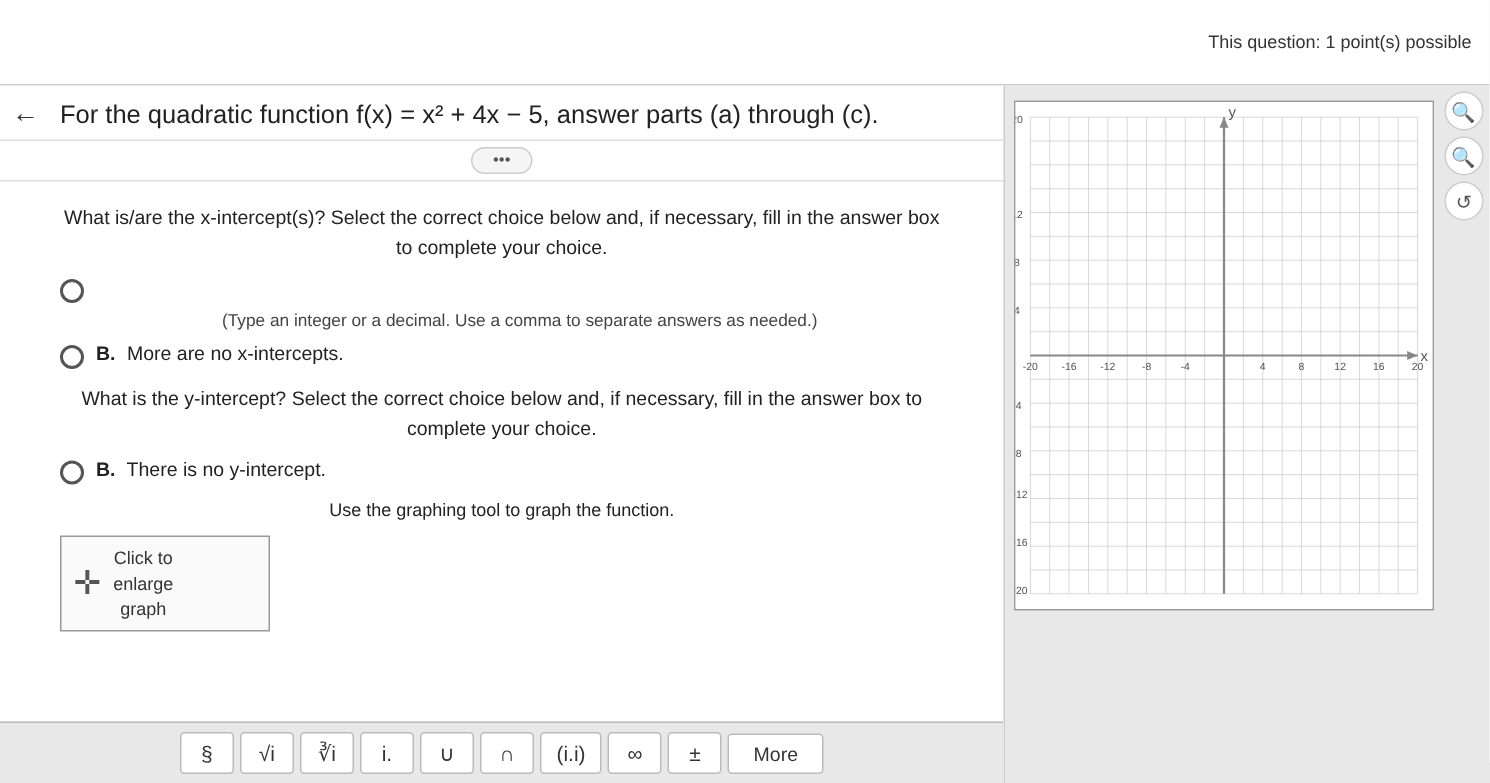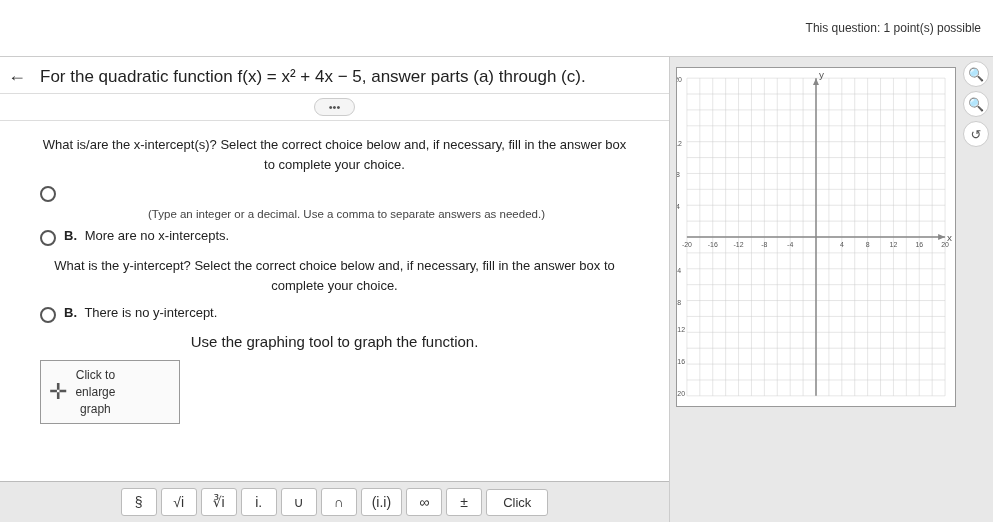--- a/index.html
+++ b/index.html
@@ -130,21 +130,21 @@
       color: #444;
       margin-left: 24px;
       margin-bottom: 8px;
     }
 
     .section-divider {
       margin: 10px 0;
     }
 
     .graphing-hint {
-      font-size: 15px;
+      font-size: 12px;
       color: #222;
       margin-top: 10px;
     }
 
     
     .enlarge-box {
       display: flex;
       align-items: center;
       margin-top: 10px;
       border: 1px solid #999;
@@ -337,21 +337,21 @@
       </button>
       <button class="toolbar-btn" title="Absolute value">
         <span>(i.i)</span>
       </button>
       <button class="toolbar-btn" title="Infinity">
         <span>∞</span>
       </button>
       <button class="toolbar-btn" title="Plus minus">
         <span>±</span>
       </button>
-      <button class="more-btn">Click</button>
+      <button class="more-btn">More</button>
     </div>
 
   </div>
 
   <div class="right-panel">
 
     <div class="right-icons">
       <div class="icon-circle">
         <span>🔍</span>
       </div>

